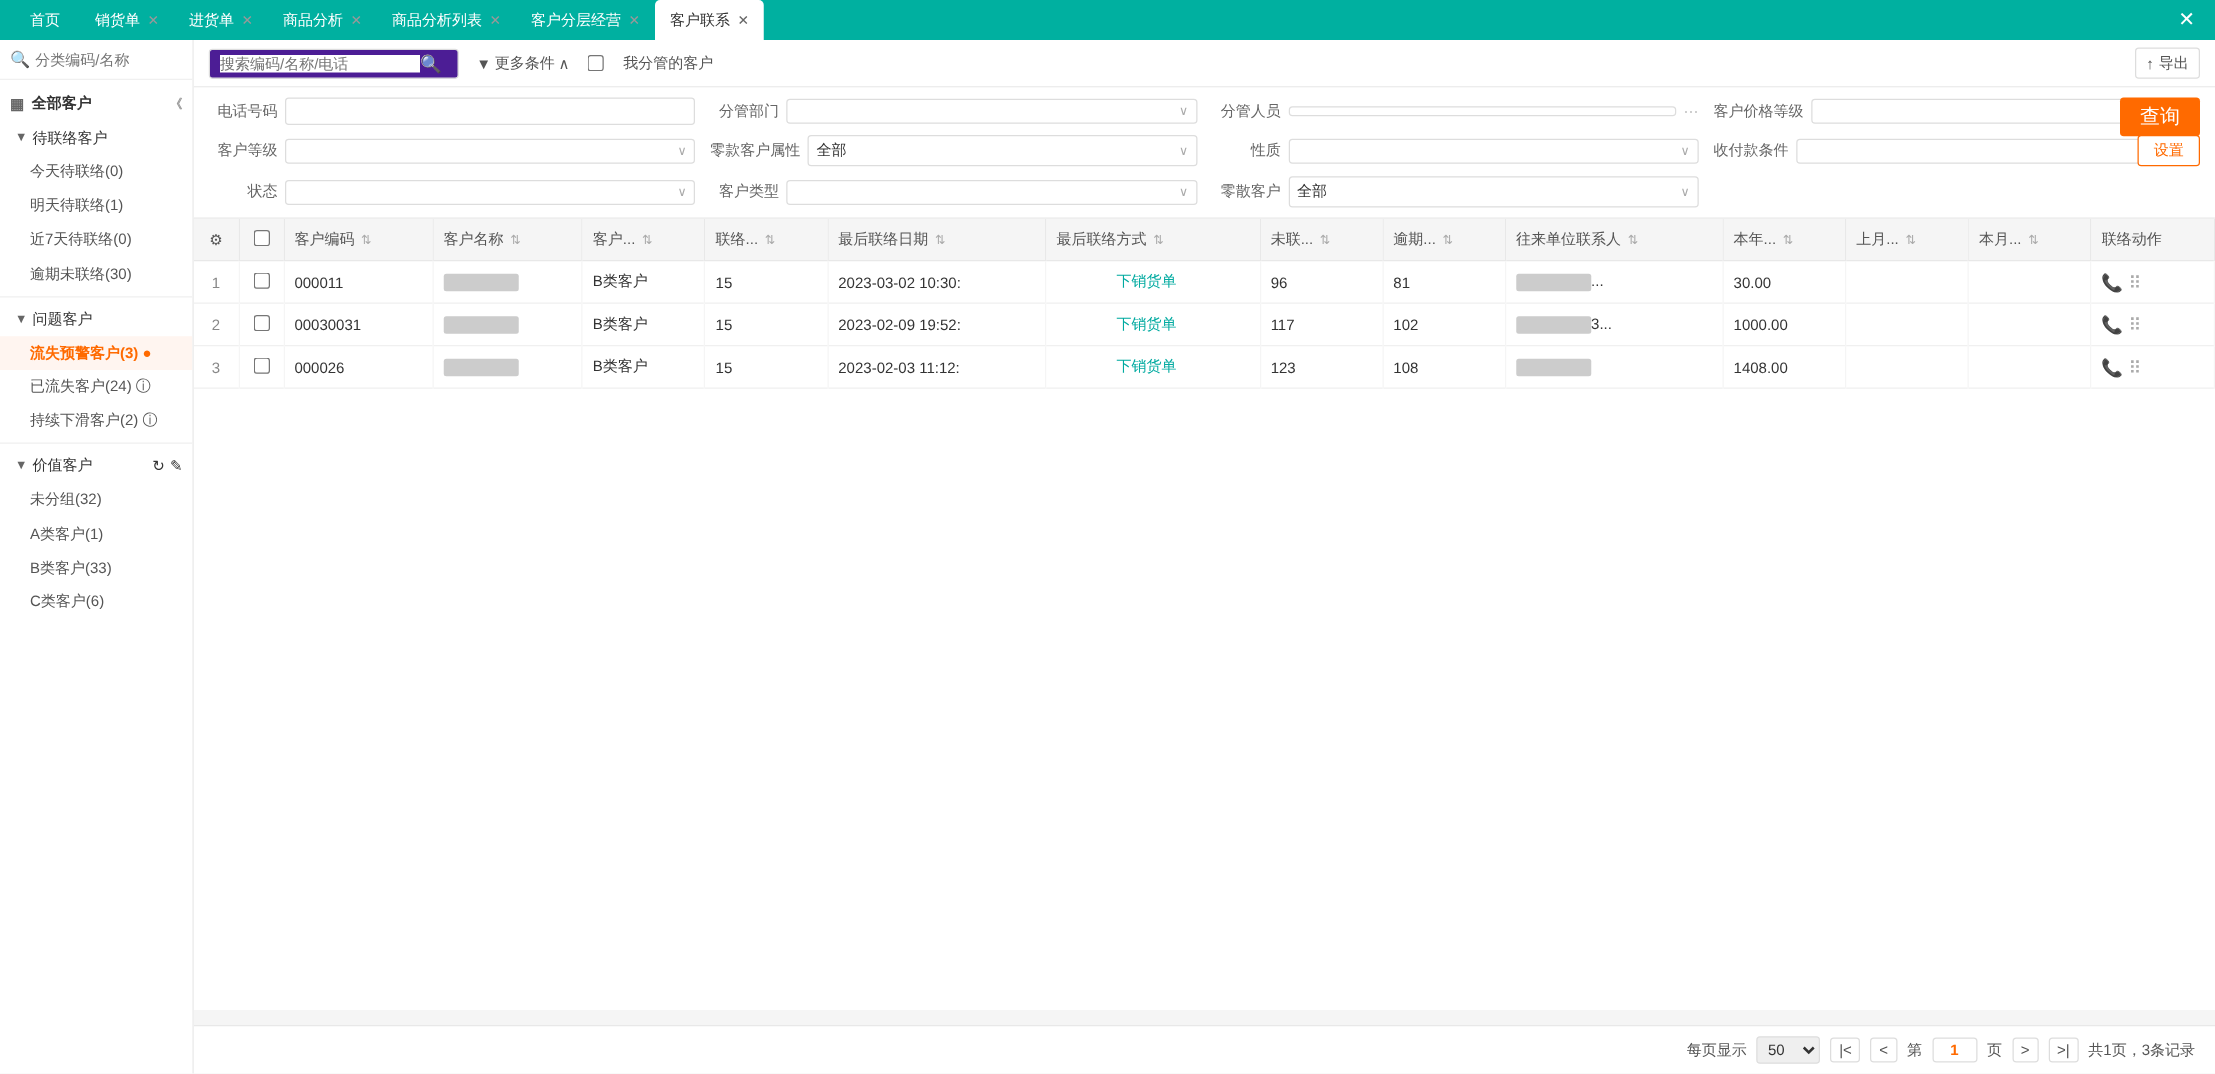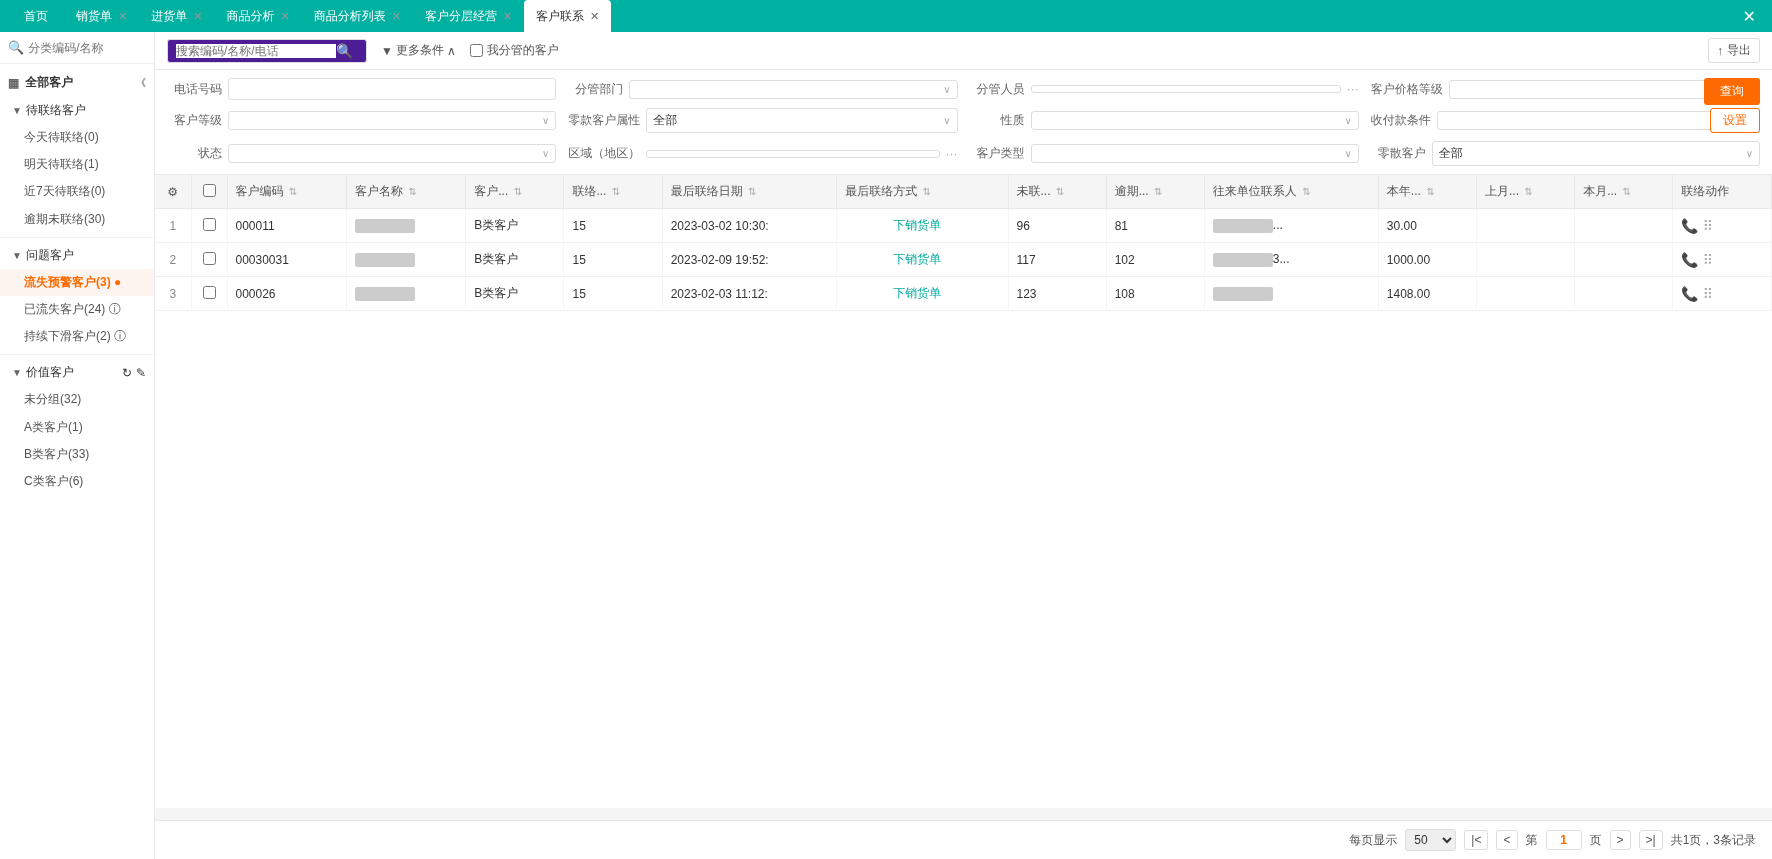--- a/index.html
+++ b/index.html
@@ -168,21 +168,21 @@
       gap: 3px;
       color: #555;
       cursor: pointer;
       padding: 3px 6px;
       border-radius: 3px;
     }
 
     .my-customer-check {
       display: flex;
       align-items: center;
-      gap: 4px;
+      gap: 16px;
       color: #555;
       cursor: pointer;
     }
 
     .export-btn {
       margin-left: auto;
       display: flex;
       align-items: center;
       gap: 4px;
       color: #555;
@@ -242,21 +242,21 @@
     .filter-select .arrow { color: #aaa; font-size: 10px; }
     .filter-dots { color: #aaa; cursor: pointer; }
 
     .query-btn {
       background: #ff6a00;
       color: #fff;
       border: none;
       border-radius: 3px;
       padding: 5px 16px;
       cursor: pointer;
-      font-size: 12px;
+      font-size: 16px;
       position: absolute;
       right: 12px;
       top: 8px;
     }
     .settings-btn {
       background: #fff;
       color: #ff6a00;
       border: 1px solid #ff6a00;
       border-radius: 3px;
       padding: 3px 12px;
@@ -552,27 +552,20 @@
         </div>
       </div>
       <div class="filter-row">
         <span class="filter-label">状态</span>
         <div class="filter-select">
           <span></span>
           <span class="arrow">∨</span>
         </div>
       </div>
 
-      <div class="filter-row">
-        <span class="filter-label">区域（地区）</span>
-        <div class="filter-select" style="flex:1;">
-          <span></span>
-        </div>
-        <span class="filter-dots">···</span>
-      </div>
       <div class="filter-row">
         <span class="filter-label">客户类型</span>
         <div class="filter-select">
           <span></span>
           <span class="arrow">∨</span>
         </div>
       </div>
       <div class="filter-row">
         <span class="filter-label">零散客户</span>
         <div class="filter-select">

